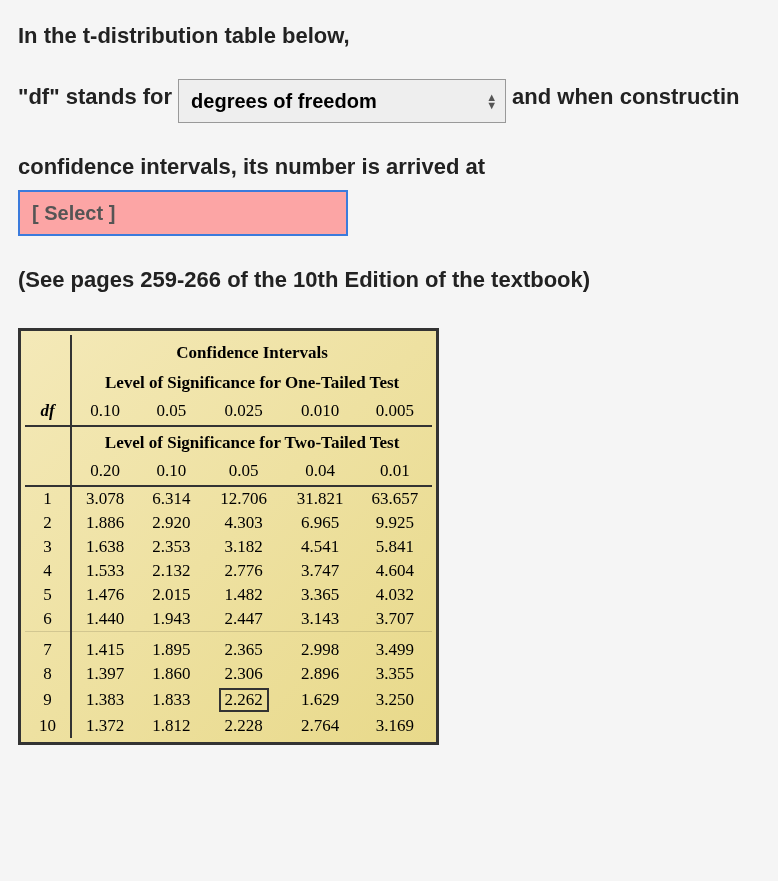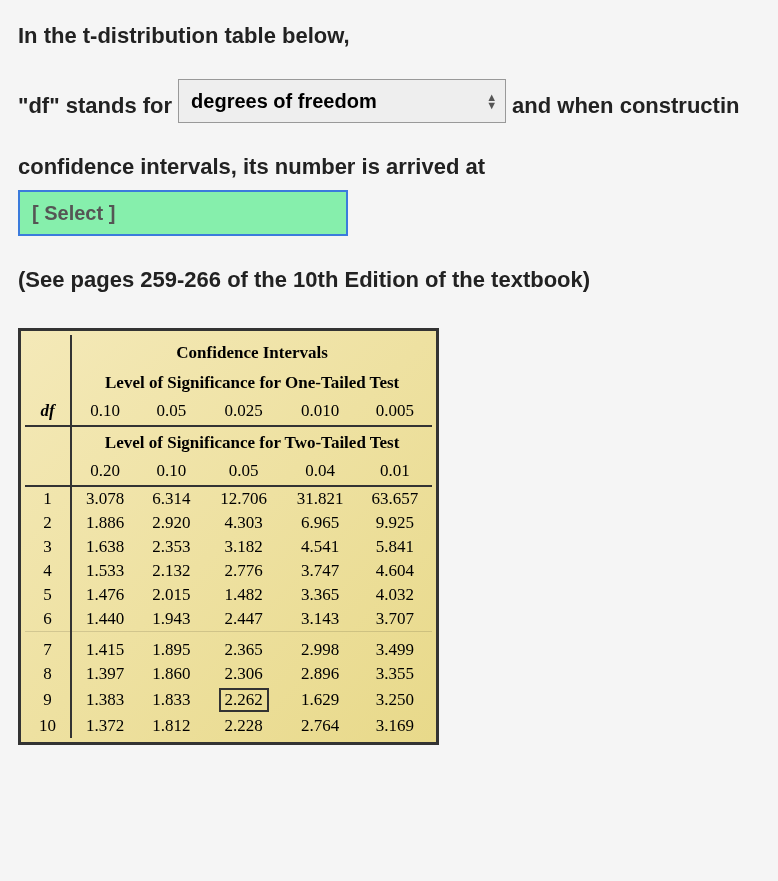--- a/index.html
+++ b/index.html
@@ -1,19 +1,19 @@
 <!DOCTYPE html>
 <html><head>
   <meta charset="utf-8">
   <style>
     body { margin:0; padding:18px 0 18px 18px; font-family: Arial, Helvetica, sans-serif; background:#f5f5f5; width:760px; box-sizing:border-box; }
     .q-text { font-size:22px; font-weight:600; color:#222; line-height:1.6; }
-    .line { display:flex; align-items:flex-end; flex-wrap:wrap; gap:6px; margin-bottom:26px; }
+    .line { display:flex; align-items:flex-start; flex-wrap:wrap; gap:6px; margin-bottom:26px; }
     .sel { position:relative; display:inline-flex; align-items:center; border:1px solid #999; background:#eee; padding:8px 54px 8px 12px; font-size:20px; font-weight:600; min-width:260px; height:26px; }
-    .sel.blue { border:2px solid #3b7bdc; background:#86efac; color:#555; }
+    .sel.blue { border:2px solid #3b7bdc; background:#fca5a5; color:#555; }
     .arrows { position:absolute; right:8px; top:50%; transform:translateY(-50%); font-size:11px; color:#555; line-height:8px; text-align:center; }
     .arrows span { display:block; }
     .table-wrap { display:inline-block; border:3px solid #333; background:linear-gradient(135deg,#f4e9b8,#e8d98a); padding:4px; margin-top:4px; }
     table { border-collapse:collapse; font-family: "Times New Roman", serif; }
     td, th { padding:4px 14px; font-size:17px; text-align:center; }
     .hdr-title { font-weight:700; font-size:17px; padding:8px 0 4px; }
     .col-hdr td { font-weight:700; border-bottom:2px solid #333; }
     .col-hdr td:first-child { border-bottom:none; }
     .sub-hdr td { font-weight:700; padding-top:6px; }
     .lbl-row td { font-weight:400; padding-bottom:4px; }

